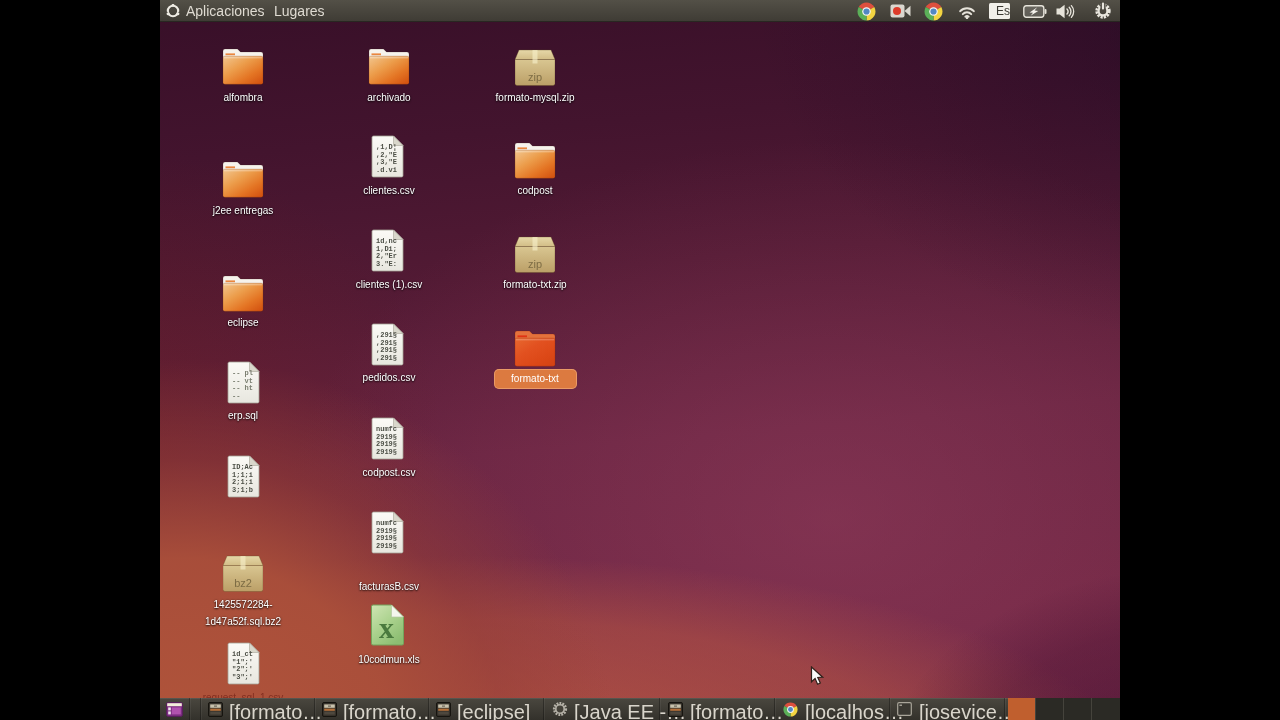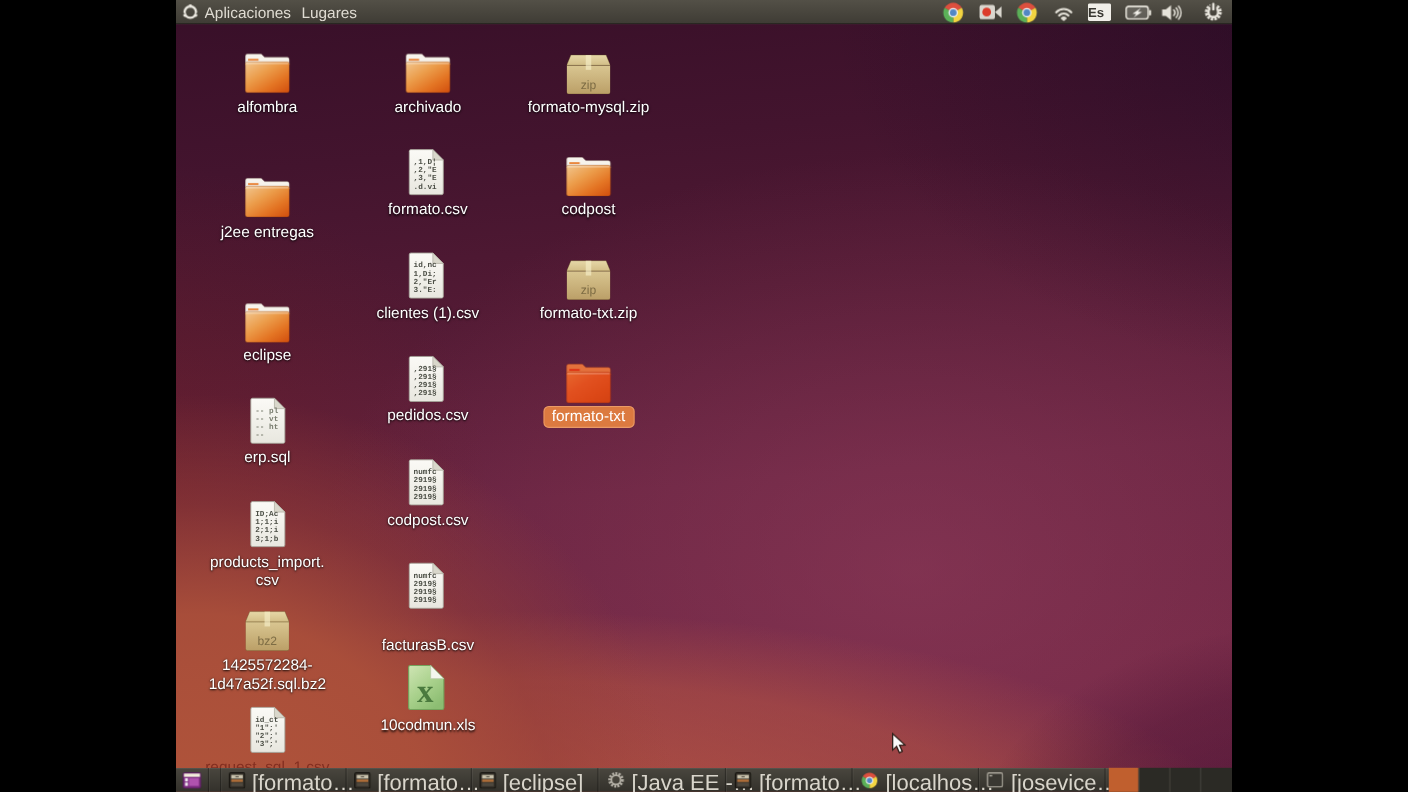--- a/index.html
+++ b/index.html
@@ -14,21 +14,21 @@
   radial-gradient(ellipse 780px 540px at 70% 72%, rgba(153,66,98,0.47) 0%, rgba(153,66,98,0) 70%),
   linear-gradient(175deg, #370f28 0%, #43142e 20%, #521a34 38%, #672340 60%, #702643 85%, #712846 100%);}
 #panel{position:absolute;left:0;top:0;width:960px;height:22px;
  background:linear-gradient(#535047,#3e3b34);box-shadow:inset 0 -1px 0 rgba(0,0,0,0.35);padding-left:12px;}
 .ptxt{transform:translateZ(0);position:absolute;top:2.5px;font-size:14px;color:#dfdbd2;}
 #taskbar{position:absolute;left:0;top:698px;width:960px;height:22px;
  background:linear-gradient(#4a473f,#33312b);box-shadow:inset 0 1px 0 rgba(255,255,255,0.08);}
 .tsep{position:absolute;top:0;width:1px;height:22px;background:rgba(0,0,0,0.3);box-shadow:1px 0 0 rgba(255,255,255,0.05);}
 .tbtxt{transform:translateZ(0);position:absolute;top:3px;font-size:20px;color:#d9d5cb;white-space:nowrap;}
 .ticon{position:absolute;top:3.5px;transform:translateZ(0);}
-.label{transform:translateZ(0);position:absolute;text-align:center;font-size:14px;color:#ffffff;
+.label{transform:translateZ(0);position:absolute;text-align:center;font-size:10px;color:#ffffff;
  text-shadow:0 1px 2px rgba(0,0,0,0.85), 0 0 2px rgba(0,0,0,0.5);line-height:17px;}
 .icon{position:absolute;transform:translateZ(0);}
 </style>
 </head>
 <body>
 <div id="desk">
 
 <svg class="icon" style="left:61px;top:46px" width="44" height="40" viewBox="0 0 44 40">
  <defs>
         <linearGradient id="fg" x1="0" y1="0" x2="0.9" y2="1">
@@ -84,21 +84,20 @@
 <div class="label" style="left:8px;top:406.5px;width:150px">erp.sql</div>
 
 <svg class="icon" style="left:66.5px;top:455px" width="33" height="43" viewBox="0 0 33 43">
  <path d="M1 2.5 Q1 1 2.5 1 L22.5 1 L32 10.5 L32 40.5 Q32 42 30.5 42 L2.5 42 Q1 42 1 40.5 Z" fill="url(#pg)" stroke="#a3a196" stroke-width="0.8"></path>
  <path d="M22.5 1 L22.5 10.5 L32 10.5 Z" fill="#d9d7cb" stroke="#b0aea2" stroke-width="0.7"></path>
  <text x="5" y="14" font-family="Liberation Mono,monospace" font-size="7" font-weight="bold" fill="#4c4f46">ID;Ac</text>
  <text x="5" y="21.5" font-family="Liberation Mono,monospace" font-size="7" font-weight="bold" fill="#4c4f46">1;1;i</text>
  <text x="5" y="29" font-family="Liberation Mono,monospace" font-size="7" font-weight="bold" fill="#4c4f46">2;1;i</text>
  <text x="5" y="36.5" font-family="Liberation Mono,monospace" font-size="7" font-weight="bold" fill="#4c4f46">3;1;b</text>
 </svg>
-<div class="label" style="left:8px;top:501.5px;width:150px">products_import.<br>csv</div>
 
 <svg class="icon" style="left:63px;top:555px" width="40" height="37" viewBox="0 0 40 37">
  <defs>
         <linearGradient id="bx1" x1="0" y1="0" x2="0" y2="1">
   <stop offset="0" stop-color="#e6d8a8"></stop>
           <stop offset="1" stop-color="#d2bd86"></stop>
         </linearGradient>
  <linearGradient id="bx2" x1="0" y1="0" x2="0" y2="1">
   <stop offset="0" stop-color="#d9c691"></stop>
           <stop offset="1" stop-color="#bb9f67"></stop>
@@ -130,21 +129,21 @@
 <div class="label" style="left:154px;top:88.5px;width:150px">archivado</div>
 
 <svg class="icon" style="left:211px;top:135px" width="33" height="43" viewBox="0 0 33 43">
  <path d="M1 2.5 Q1 1 2.5 1 L22.5 1 L32 10.5 L32 40.5 Q32 42 30.5 42 L2.5 42 Q1 42 1 40.5 Z" fill="url(#pg)" stroke="#a3a196" stroke-width="0.8"></path>
  <path d="M22.5 1 L22.5 10.5 L32 10.5 Z" fill="#d9d7cb" stroke="#b0aea2" stroke-width="0.7"></path>
  <text x="5" y="14" font-family="Liberation Mono,monospace" font-size="7" font-weight="bold" fill="#4c4f46">,1,D¦</text>
  <text x="5" y="21.5" font-family="Liberation Mono,monospace" font-size="7" font-weight="bold" fill="#4c4f46">,2,"E</text>
  <text x="5" y="29" font-family="Liberation Mono,monospace" font-size="7" font-weight="bold" fill="#4c4f46">,3,"E</text>
  <text x="5" y="36.5" font-family="Liberation Mono,monospace" font-size="7" font-weight="bold" fill="#4c4f46">.d.vi</text>
 </svg>
-<div class="label" style="left:154px;top:181.5px;width:150px">formato.csv</div>
+<div class="label" style="left:154px;top:181.5px;width:150px">clientes.csv</div>
 
 <svg class="icon" style="left:211px;top:229px" width="33" height="43" viewBox="0 0 33 43">
  <path d="M1 2.5 Q1 1 2.5 1 L22.5 1 L32 10.5 L32 40.5 Q32 42 30.5 42 L2.5 42 Q1 42 1 40.5 Z" fill="url(#pg)" stroke="#a3a196" stroke-width="0.8"></path>
  <path d="M22.5 1 L22.5 10.5 L32 10.5 Z" fill="#d9d7cb" stroke="#b0aea2" stroke-width="0.7"></path>
  <text x="5" y="14" font-family="Liberation Mono,monospace" font-size="7" font-weight="bold" fill="#4c4f46">id,nc</text>
  <text x="5" y="21.5" font-family="Liberation Mono,monospace" font-size="7" font-weight="bold" fill="#4c4f46">1,Di;</text>
  <text x="5" y="29" font-family="Liberation Mono,monospace" font-size="7" font-weight="bold" fill="#4c4f46">2,"Er</text>
  <text x="5" y="36.5" font-family="Liberation Mono,monospace" font-size="7" font-weight="bold" fill="#4c4f46">3."E:</text>
 </svg>
 <div class="label" style="left:154px;top:275.5px;width:150px">clientes (1).csv</div>
@@ -272,21 +271,21 @@
  <svg class="icon" style="left:797px;top:4.5px" width="20" height="14" viewBox="0 0 20 14">
   <g fill="none" stroke="#e6e3da" stroke-linecap="round">
    <path d="M3.2 6.2 A9.2 9.2 0 0 1 16.8 6.2" stroke-width="2"></path>
    <path d="M5.8 9.1 A5.7 5.7 0 0 1 14.2 9.1" stroke-width="2"></path>
    <path d="M8.3 11.7 A2.6 2.6 0 0 1 11.7 11.7" stroke-width="1.9"></path>
   </g>
   <circle cx="10" cy="13" r="1.2" fill="#e6e3da"></circle>
  </svg>
 
  <div style="transform:translateZ(0);position:absolute;left:829px;top:3px;width:21px;height:16px;background:#f1efe9;border-radius:1.5px;
-  color:#3a3832;font-size:12px;font-weight:bold;text-align:left;line-height:16px">Es</div>
+  color:#3a3832;font-size:12px;font-weight:normal;text-align:right;line-height:16px">Es</div>
 
  <svg class="icon" style="left:863px;top:4.5px" width="24" height="13" viewBox="0 0 24 13">
   <rect x="0.8" y="0.8" width="20" height="11.4" rx="2.4" fill="rgba(255,255,255,0.15)" stroke="#e6e3da" stroke-width="1.4"></rect>
   <rect x="21.6" y="4" width="1.9" height="5" rx="0.9" fill="#e6e3da"></rect>
   <path d="M14.2 2.2 L6.6 7.4 L10 7.8 L7.6 10.8 L15.2 6 L11.6 5.6 Z" fill="#f4f2ec"></path>
  </svg>
 
  <svg class="icon" style="left:896px;top:4px" width="20" height="15" viewBox="0 0 20 15">
   <path d="M0.5 4.6 L3.8 4.6 L8.6 0.7 L8.6 14.3 L3.8 10.4 L0.5 10.4 Z" fill="#e6e3da"></path>
   <g fill="none" stroke="#e6e3da" stroke-linecap="round">

